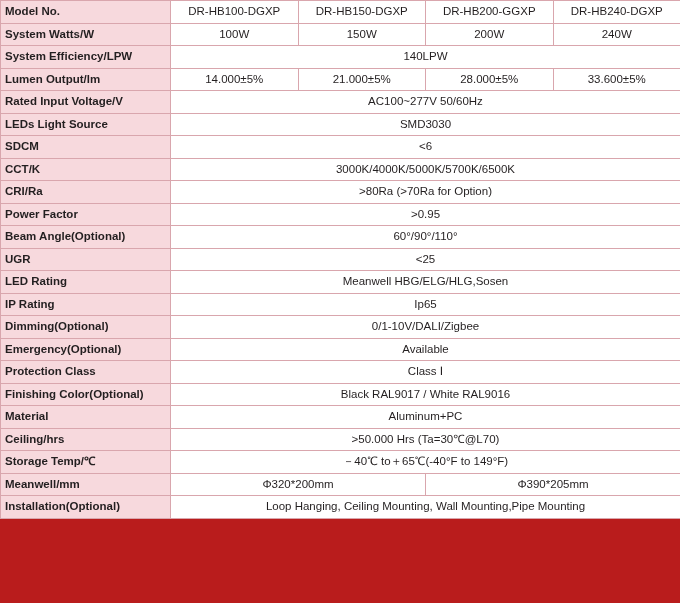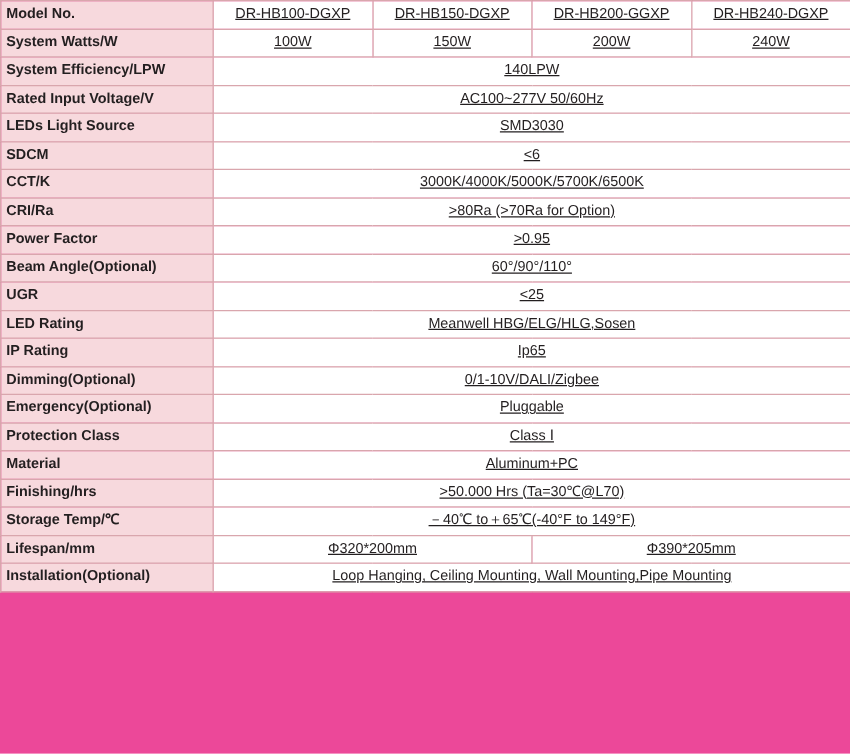--- a/index.html
+++ b/index.html
@@ -8,21 +8,21 @@
     background: #ffffff;
   }
   body {
     font-family: "Liberation Sans", sans-serif;
     -webkit-font-smoothing: antialiased;
   }
   #spec-table-wrap {
     width: 680px;
     height: 603px;
     overflow: hidden;
-    background: #ec4899;
+    background: #b91c1c;
   }
   table.spec {
     width: 680px;
     border-collapse: collapse;
     table-layout: fixed;
     font-size: 11.5px;
     color: #231f20;
   }
   table.spec col.c-label { width: 170px; }
   table.spec col.c-v { width: 127.5px; }
@@ -39,21 +39,20 @@
     color: #231f20;
     text-align: left;
     padding-left: 10px;
     font-size: 11.5px;
   }
   td.val {
     background: #ffffff;
     text-align: center;
     color: #231f20;
     font-size: 11.5px;
-    text-decoration: underline;
   }
   td.val.wide { text-align: center; }
   
   table.spec tr:first-child td { border-top: 1px solid #d9a6ad; }
 </style>
 </head>
 <body>
 
 <div id="spec-table-wrap">
   <table class="spec">
@@ -75,20 +74,27 @@
         <tr>
           <td class="label">System Watts/W</td>
           <td class="val">100W</td>
           <td class="val">150W</td>
           <td class="val">200W</td>
           <td class="val">240W</td>
         </tr>
         <tr>
           <td class="label">System Efficiency/LPW</td>
           <td class="val wide" colspan="4">140LPW</td>
+        </tr>
+        <tr>
+          <td class="label">Lumen Output/lm</td>
+          <td class="val">14.000±5%</td>
+          <td class="val">21.000±5%</td>
+          <td class="val">28.000±5%</td>
+          <td class="val">33.600±5%</td>
         </tr>
         <tr>
           <td class="label">Rated Input Voltage/V</td>
           <td class="val wide" colspan="4">AC100~277V 50/60Hz</td>
         </tr>
         <tr>
           <td class="label">LEDs Light Source</td>
           <td class="val wide" colspan="4">SMD3030</td>
         </tr>
         <tr>
@@ -122,40 +128,44 @@
         <tr>
           <td class="label">IP Rating</td>
           <td class="val wide" colspan="4">Ip65</td>
         </tr>
         <tr>
           <td class="label">Dimming(Optional)</td>
           <td class="val wide" colspan="4">0/1-10V/DALI/Zigbee</td>
         </tr>
         <tr>
           <td class="label">Emergency(Optional)</td>
-          <td class="val wide" colspan="4">Pluggable</td>
+          <td class="val wide" colspan="4">Available</td>
         </tr>
         <tr>
           <td class="label">Protection Class</td>
           <td class="val wide" colspan="4">Class Ⅰ</td>
         </tr>
         <tr>
+          <td class="label">Finishing Color(Optional)</td>
+          <td class="val wide" colspan="4">Black RAL9017 / White RAL9016</td>
+        </tr>
+        <tr>
           <td class="label">Material</td>
           <td class="val wide" colspan="4">Aluminum+PC</td>
         </tr>
         <tr>
-          <td class="label">Finishing/hrs</td>
+          <td class="label">Ceiling/hrs</td>
           <td class="val wide" colspan="4">&gt;50.000 Hrs (Ta=30℃@L70)</td>
         </tr>
         <tr>
           <td class="label">Storage Temp/℃</td>
           <td class="val wide" colspan="4">－40℃ to＋65℃(-40°F to 149°F)</td>
         </tr>
         <tr>
-          <td class="label">Lifespan/mm</td>
+          <td class="label">Meanwell/mm</td>
           <td class="val wide" colspan="2">Φ320*200mm</td>
           <td class="val wide" colspan="2">Φ390*205mm</td>
         </tr>
         <tr>
           <td class="label">Installation(Optional)</td>
           <td class="val wide" colspan="4">Loop Hanging, Ceiling Mounting, Wall Mounting,Pipe Mounting</td>
         </tr>
       </tbody>
   </table>
 </div>

